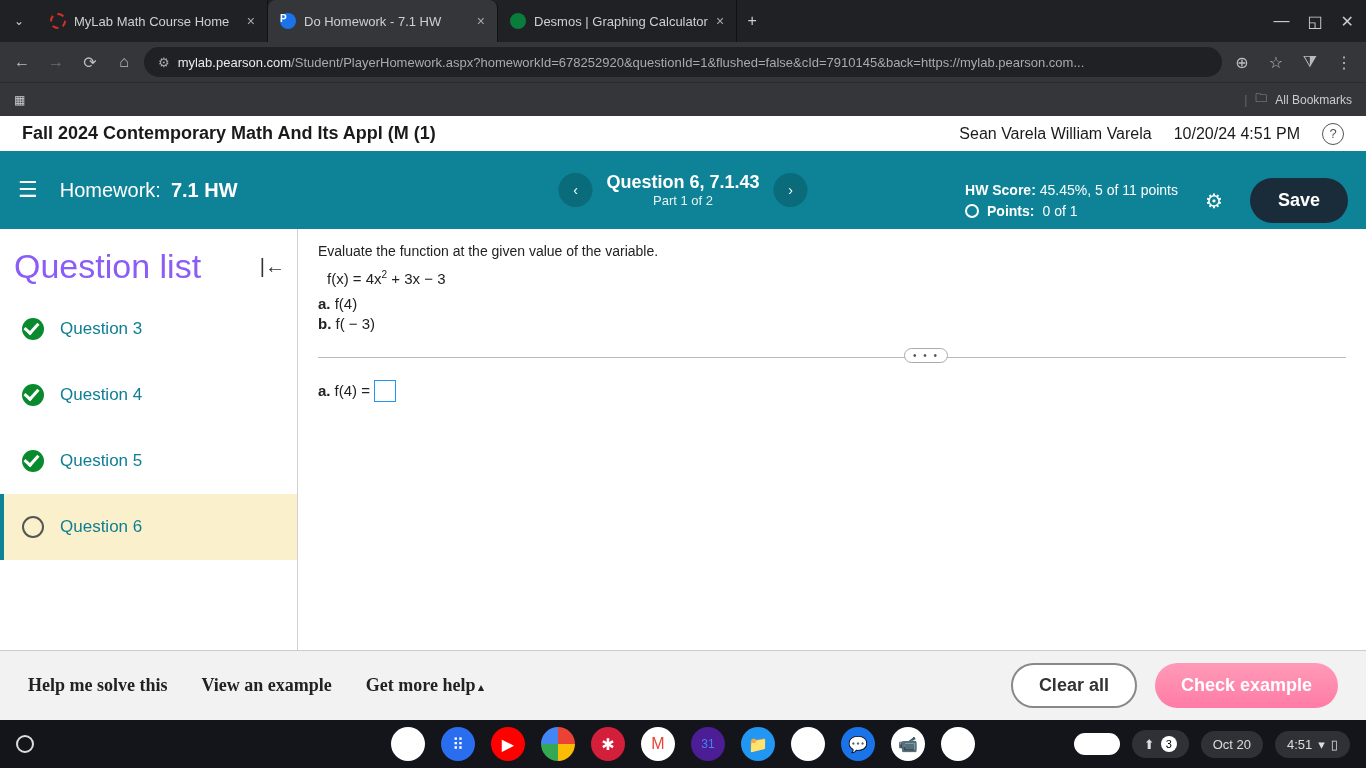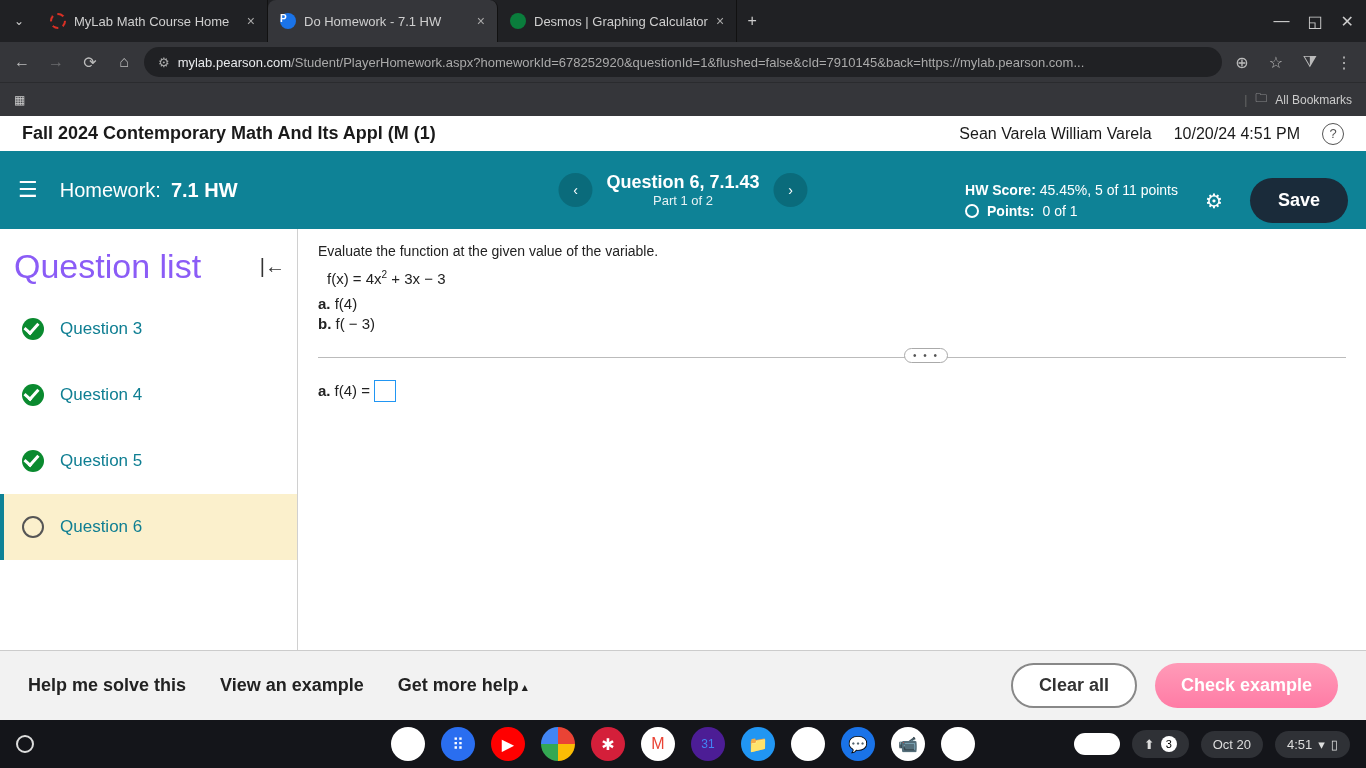--- a/index.html
+++ b/index.html
@@ -68,21 +68,21 @@
 .content .fn { font-family:"Times New Roman",serif; margin-top:10px; margin-left:9px; font-size:15px; }
 .content .fn sup { font-size:10px; vertical-align:6px; }
 .content .parts { font-family:"Times New Roman",serif; margin-top:6px; font-size:15px; line-height:1.35; }
 .hr-wrap { position:relative; margin:22px 0; }
 .hr-wrap hr { border:none; border-top:1px solid #bbb; }
 .hr-pill { position:absolute; left:57%; top:-9px; background:#fff; border:1px solid #aaa; border-radius:10px; padding:1px 8px; font-size:10px; letter-spacing:2px; color:#555; }
 .answer-line { font-family:"Times New Roman",serif; font-size:15px; display:flex; align-items:center; gap:4px; }
 .answer-box { width:22px; height:22px; border:1.5px solid #2196f3; display:inline-block; }
 
 .footer-bar { height:70px; background:#f2f2f2; border-top:1px solid #ccc; display:flex; align-items:center; padding:0 28px; gap:34px; }
-.ftr-link { font-size:18px; font-weight:700; color:#222; }
+.ftr-link { font-size:18px; font-weight:700; color:#222;font-family:Liberation Serif, serif; }
 .ftr-drop::after { content:" ▴"; font-size:11px; }
 .ftr-right { margin-left:auto; display:flex; gap:18px; }
 .btn-outline { border:2px solid #888; border-radius:26px; padding:10px 26px; font-size:18px; font-weight:700; color:#333; background:#fff; }
 .btn-check { border:none; border-radius:26px; padding:12px 26px; font-size:18px; font-weight:700; color:#fff; background:linear-gradient(#ff9bb8,#ff7ba5); }
 
 
 .shelf { height:48px; background:#14151a; display:flex; align-items:center; padding:0 16px; gap:10px; }
 .shelf .launcher { width:18px; height:18px; border:2px solid #ddd; border-radius:50%; margin-right:auto; }
 .shelf-icons { display:flex; align-items:center; gap:16px; position:absolute; left:50%; transform:translateX(-50%); }
 .shicon { width:34px; height:34px; border-radius:50%; display:flex; align-items:center; justify-content:center; font-size:16px; color:#fff; }

